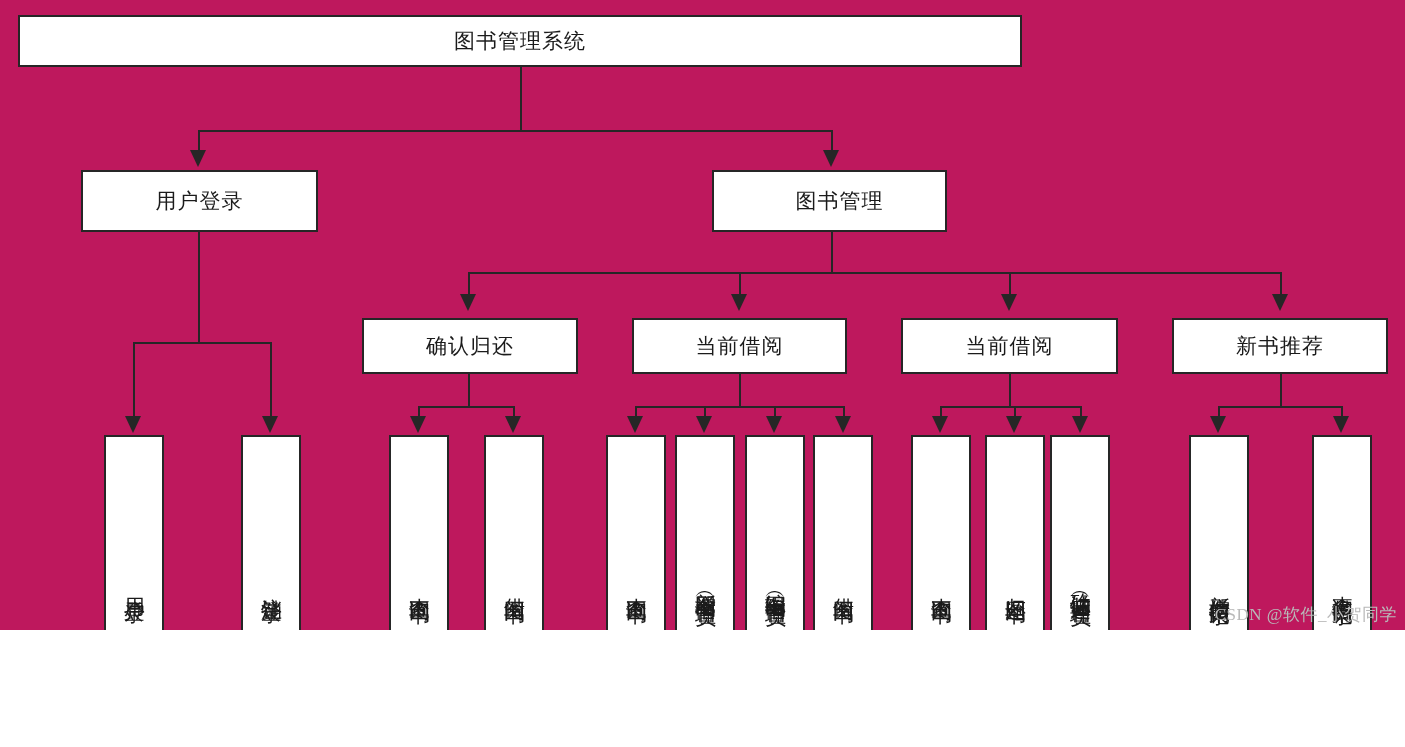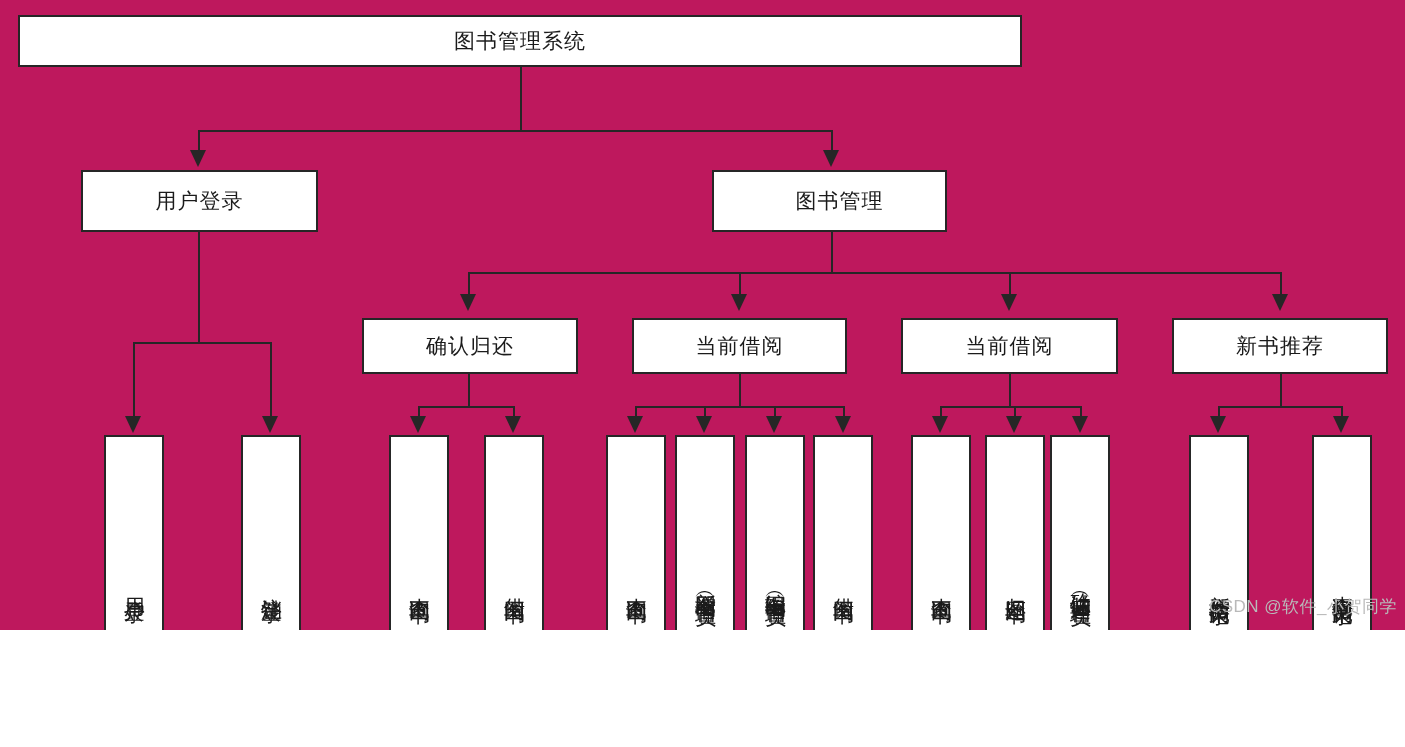--- a/index.html
+++ b/index.html
@@ -66,26 +66,26 @@
     width: 0;
     height: 0;
     border-left: 8px solid transparent;
     border-right: 8px solid transparent;
     border-top: 17px solid #262626;
   }
   
   #watermark {
     position: absolute;
     right: 8px;
-    bottom: 12px;
+    bottom: 4px;
     font-size: 17px;
     color: #b9b9b9;
     white-space: nowrap;
     letter-spacing: 0.5px;
-    font-family: Liberation Sans, sans-serif;
+    font-family: Liberation Serif, serif;
     text-align: center;
   }
 </style>
 </head>
 <body>
 
 <div id="canvas">
 
   <div class="node" id="n-root" style="left: 18px; top: 15px; width: 1004px; height: 52px;">
     <span class="lbl">图书管理系统</span>

